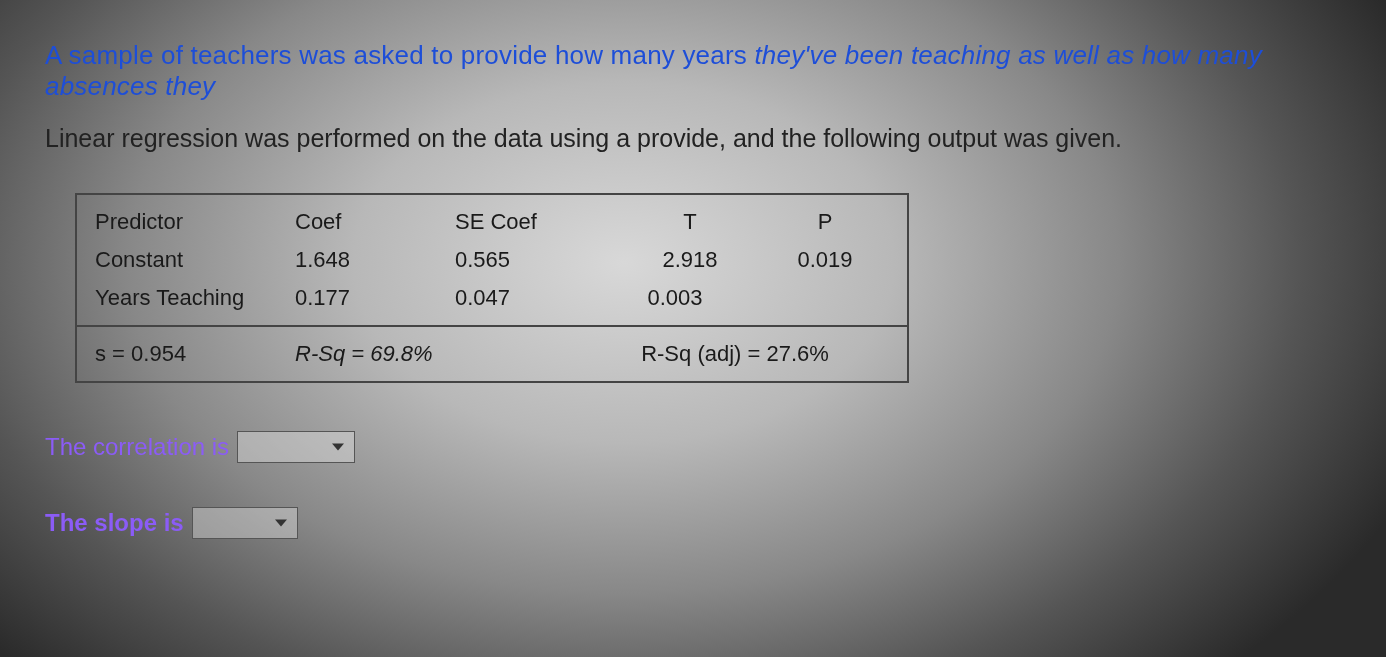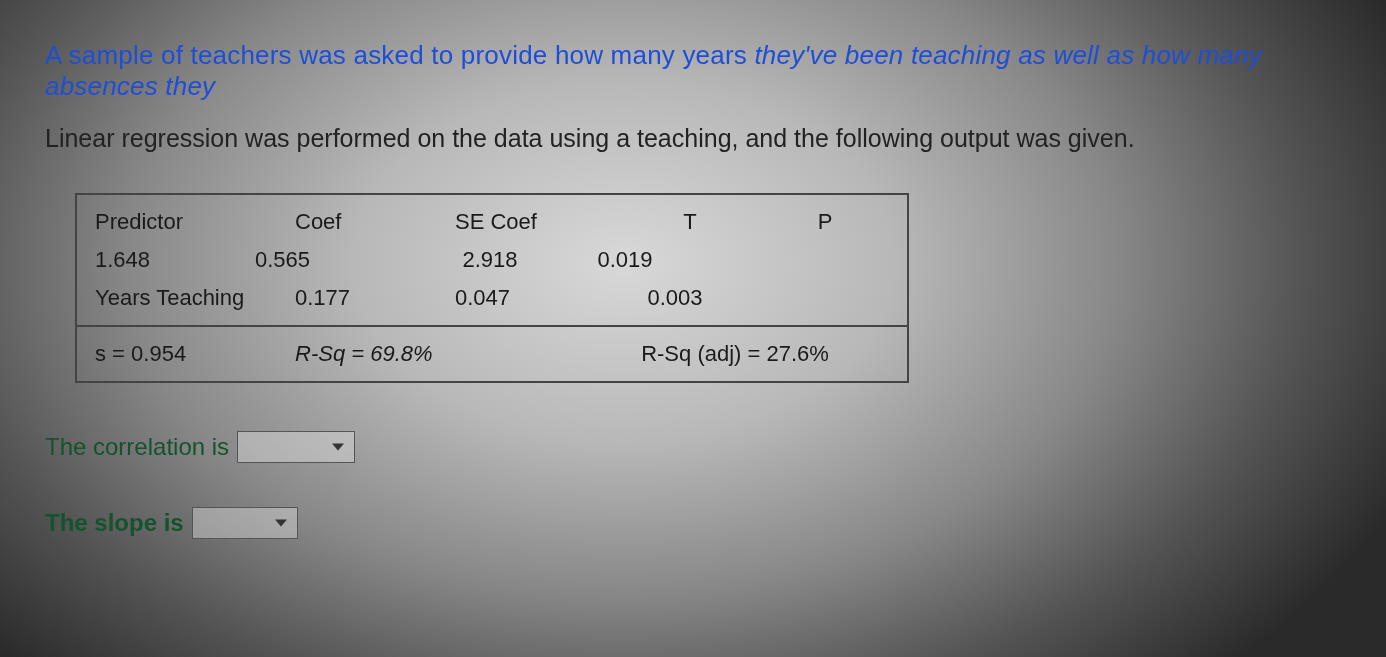--- a/index.html
+++ b/index.html
@@ -56,21 +56,21 @@
   }
   .s1 { width: 200px; }
   .s2 { width: 300px; font-style: italic; }
   .s3 { width: 280px; text-align: center; }
   .question {
     margin-top: 48px;
     margin-left: 0;
     display: flex;
     align-items: center;
     font-size: 24px;
-    color: #14532d;
+    color: #8b5cf6;
   }
   .question.q2 { margin-top: 44px; font-weight: bold; }
   .select {
     position: relative;
     border: 1.5px solid #555;
     background: rgba(230,230,230,0.4);
     height: 32px;
     min-width: 118px;
     margin-left: 8px;
     box-sizing: border-box;
@@ -86,31 +86,32 @@
     border-right: 6px solid transparent;
     border-top: 7px solid #333;
   }
 </style>
 </head>
 <body>
 
 <div class="intro1">
   <span>A sample of teachers was asked to provide how many years </span><span class="italic">they've been teaching as well as how many absences they</span>
 </div>
-<div class="intro2">Linear regression was performed on the data using a teaching, and the following output was given.</div>
+<div class="intro2">Linear regression was performed on the data using a provide, and the following output was given.</div>
 
 <div class="reg-box">
   <div class="reg-row header">
     <div class="c1">Predictor</div>
     <div class="c2">Coef</div>
     <div class="c3">SE Coef</div>
     <div class="c4">T</div>
     <div class="c5">P</div>
   </div>
   <div class="reg-row">
+    <div class="c1">Constant</div>
     <div class="c2">1.648</div>
     <div class="c3">0.565</div>
     <div class="c4">2.918</div>
     <div class="c5">0.019</div>
   </div>
   <div class="reg-row last-upper">
     <div class="c1">Years Teaching</div>
     <div class="c2">0.177</div>
     <div class="c3">0.047</div>
     <div class="c5">0.003</div>

